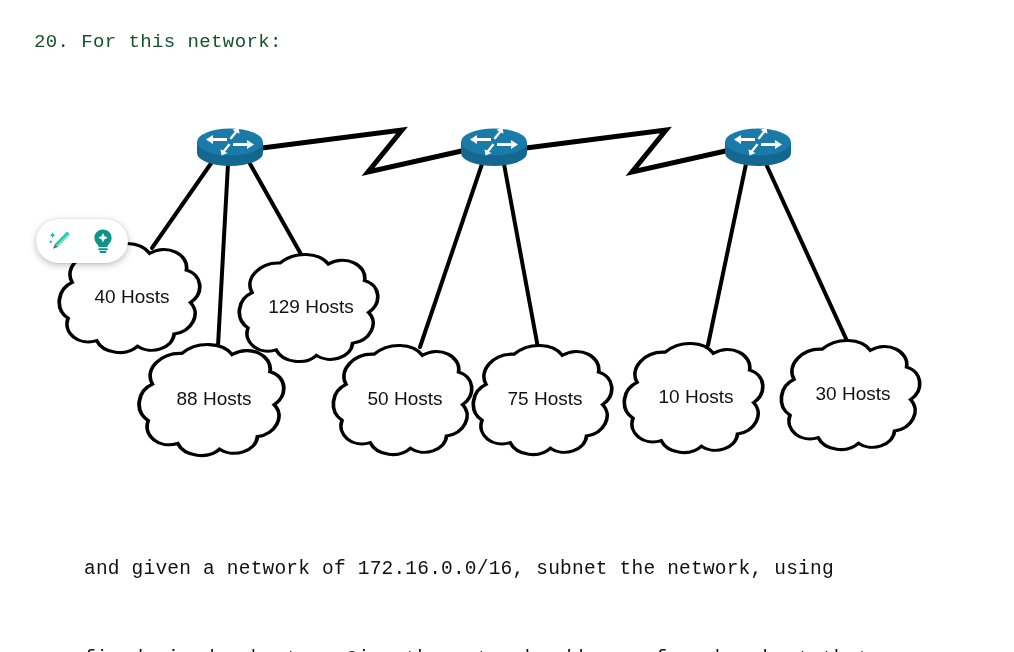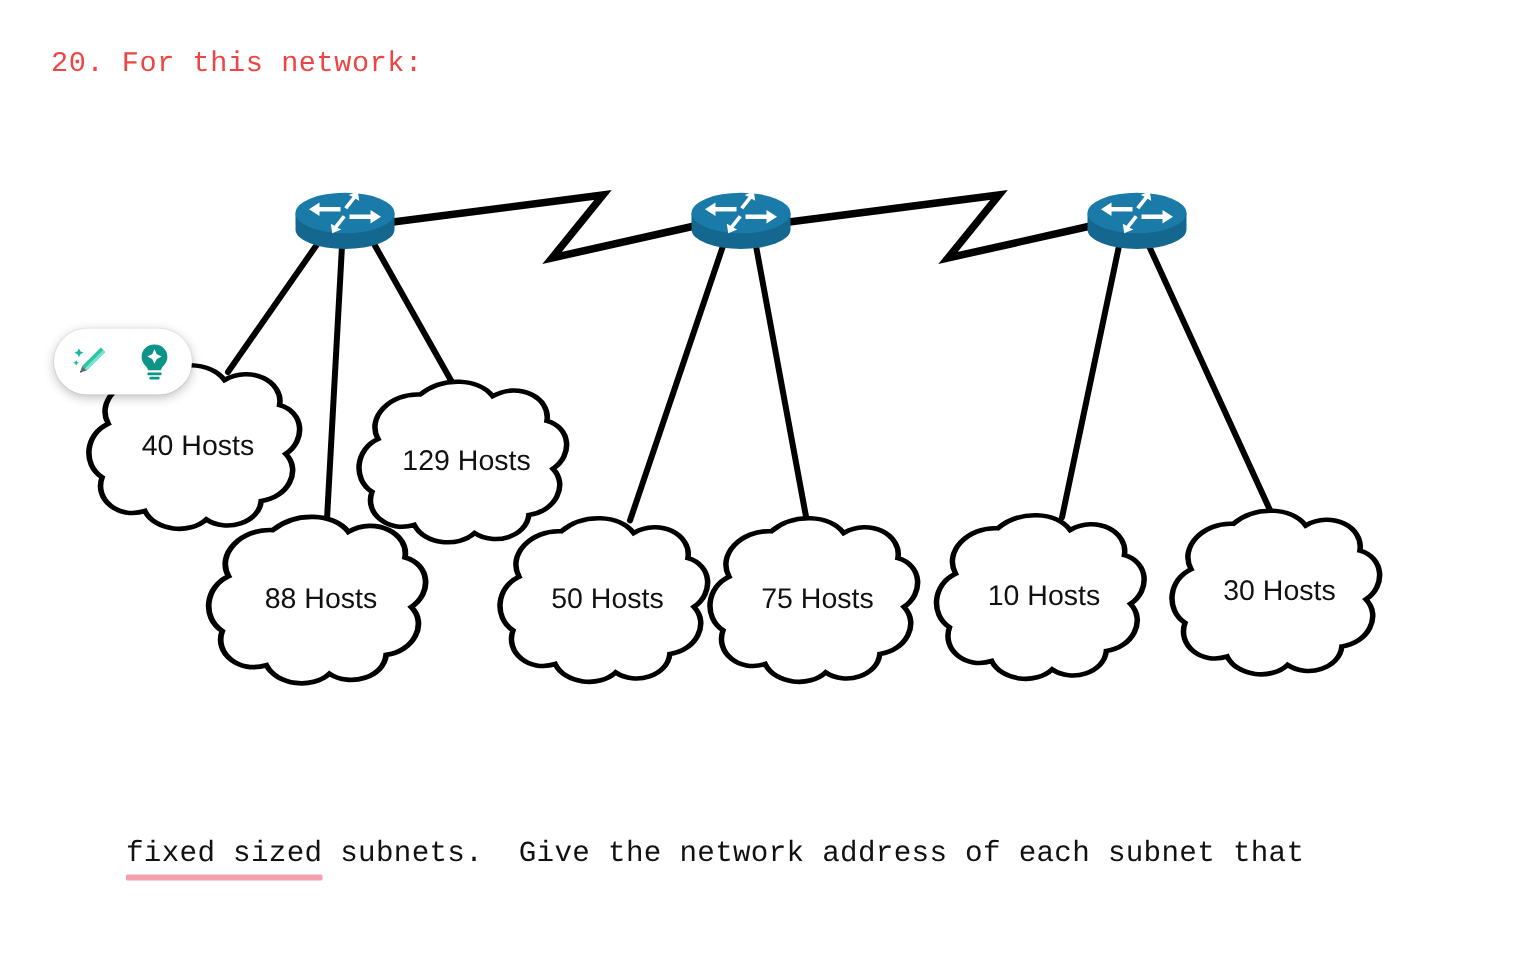--- a/index.html
+++ b/index.html
@@ -17,21 +17,21 @@
   }
 
   
   #question-heading {
     position: absolute;
     left: 34px;
     top: 31px;
     font-family: "Liberation Mono", "DejaVu Sans Mono", monospace;
     font-size: 19px;
     letter-spacing: 0.4px;
-    color: #ef4444;
+    color: #14532d;
     white-space: pre;
   }
 
   
   #network-diagram {
     position: absolute;
     left: 0;
     top: 100px;
     width: 870px;
     height: 380px;
@@ -236,15 +236,16 @@
     <svg width="28" height="28" viewBox="0 0 28 28" xmlns="http://www.w3.org/2000/svg">
       <path d="M14 2.6 c-5.1 0 -8.6 3.7 -8.6 8.3 0 3.1 1.7 5.0 3.0 6.5 0.8 0.95 1.2 1.6 1.3 2.5 l8.6 0 c0.1 -0.9 0.5 -1.55 1.3 -2.5 1.3 -1.5 3.0 -3.4 3.0 -6.5 0 -4.6 -3.5 -8.3 -8.6 -8.3 Z" fill="#0d9488"></path>
       <rect x="9.2" y="21.3" width="9.6" height="1.9" rx="0.9" fill="#0d9488"></rect>
       <rect x="10.6" y="24.1" width="6.8" height="1.9" rx="0.9" fill="#0d9488"></rect>
       <path d="M14 5.9 l1.55 3.25 3.25 1.55 -3.25 1.55 -1.55 3.25 -1.55 -3.25 -3.25 -1.55 3.25 -1.55 Z" fill="#ffffff"></path>
     </svg>
   </span>
 </div>
 
 <div id="question-body">
+  <span class="line">and given a network of 172.16.0.0/16, subnet the network, using</span>
   <span class="line"><span class="hl-underline">fixed sized</span><span> subnets.  Give the network address of each subnet that</span></span>
   
 </div>
 
 </body></html>

